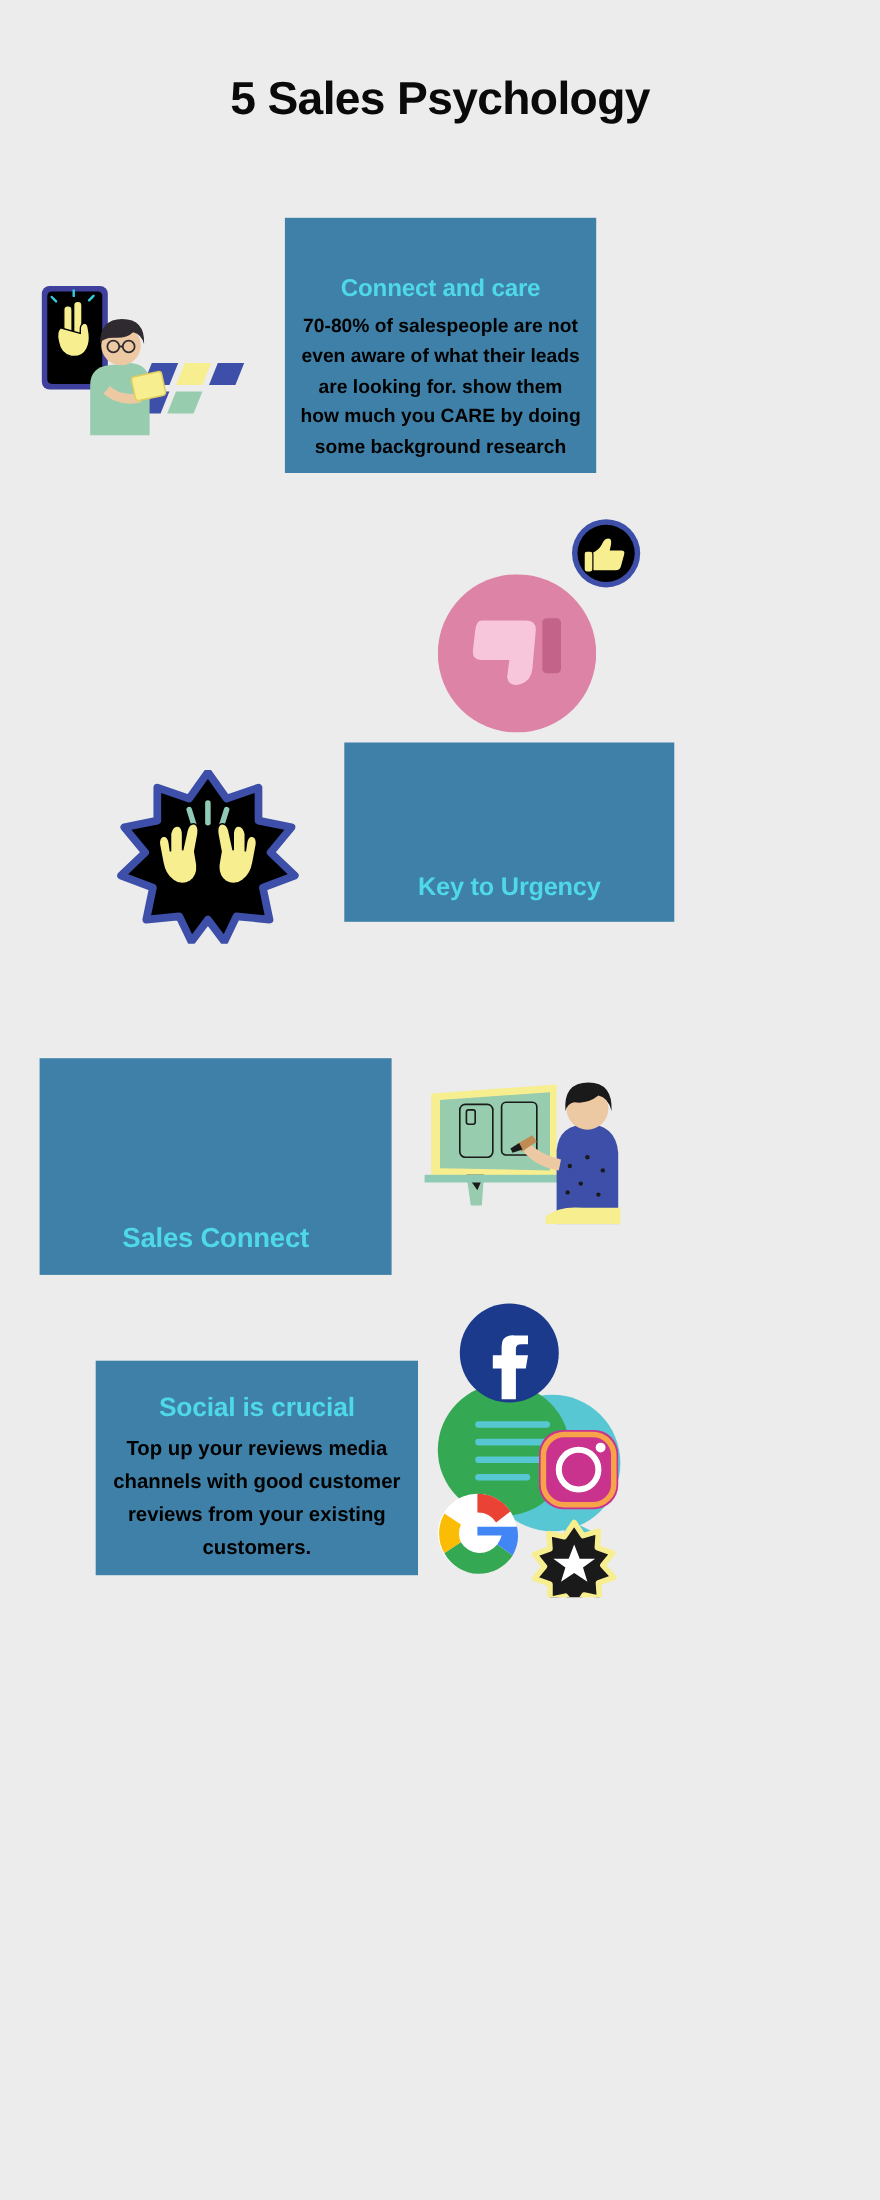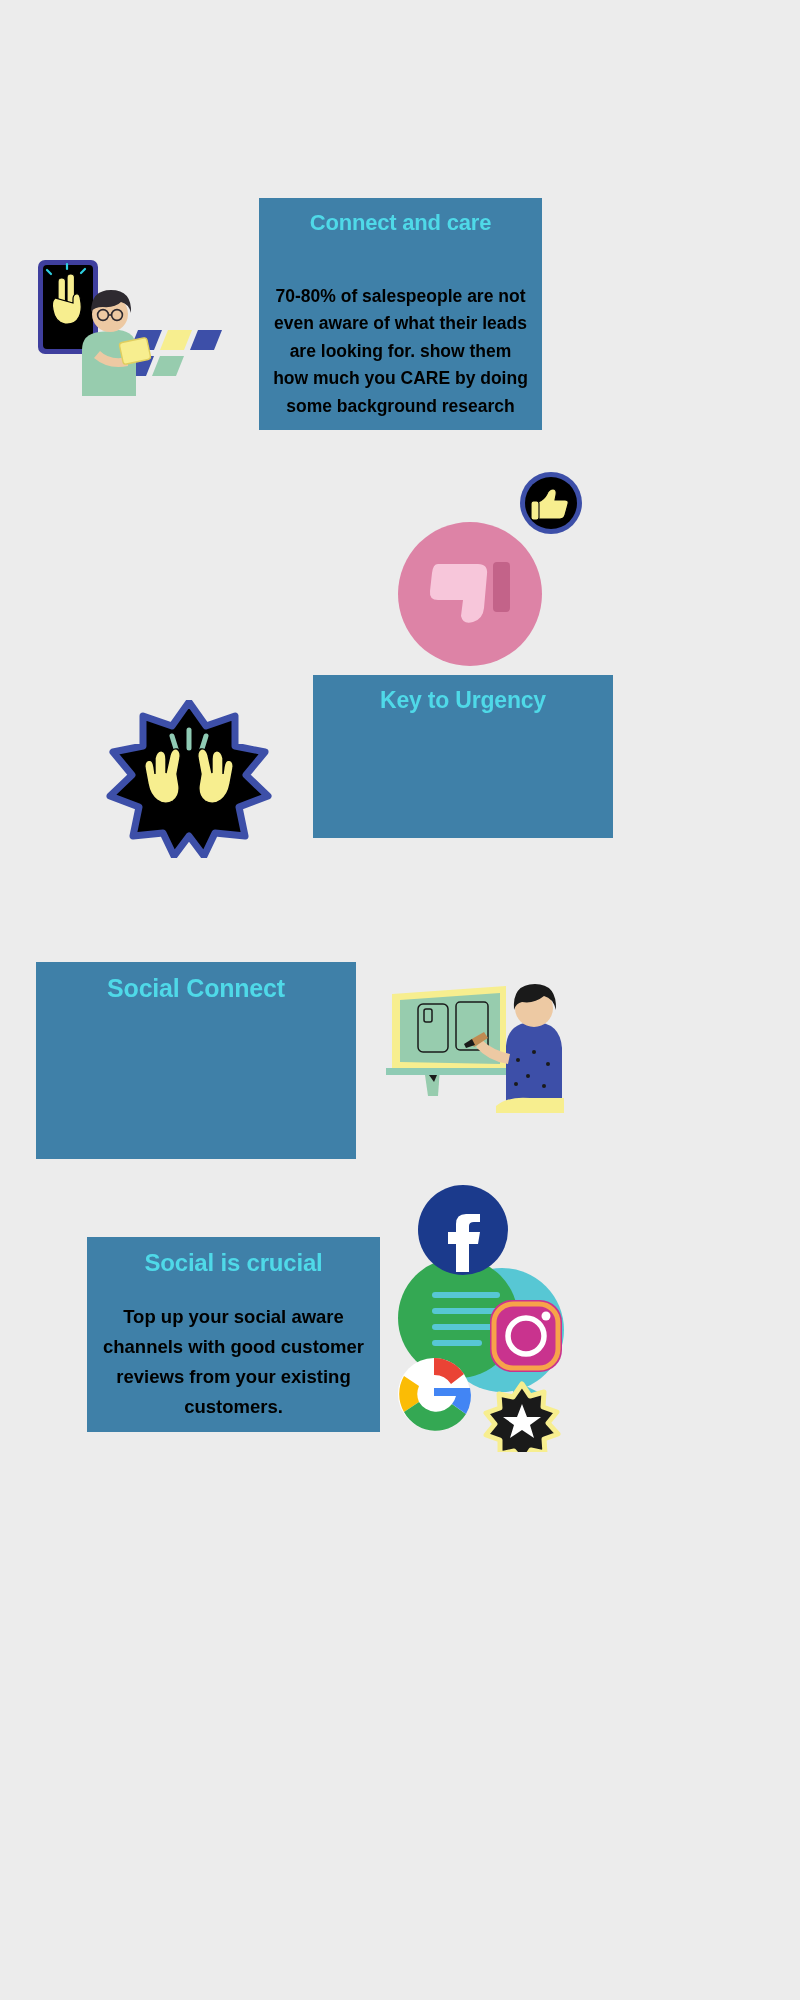--- a/index.html
+++ b/index.html
@@ -31,21 +31,21 @@
   }
   .title .ln { display: block; }
 
   
   .card {
     position: absolute;
     background: #3F80A8;
     display: flex;
     flex-direction: column;
     align-items: center;
-    justify-content: space-between;
+    justify-content: flex-end;
     text-align: center;
     padding: 10px 14px;
   }
   .card-heading {
     color: #4FD9E8;
     font-weight: bold;
     font-size: 23px;
     line-height: 1.34;
     letter-spacing: -0.2px;
     margin-bottom: 6px;
@@ -82,20 +82,21 @@
   #illus-star     { left: 105px; top: 700px; width: 168px; height: 158px; }
   #illus-easel    { left: 378px; top: 968px; width: 204px; height: 145px; }
   #illus-social   { left: 390px; top: 1182px;width: 190px; height: 270px; }
 </style>
 </head>
 <body>
 
 <div id="canvas">
 
   <div class="title">
+    <span class="ln">5 Sales Psychology</span>
   </div>
 
   <div class="illus" id="illus-phone">
     <svg width="64" height="98" viewBox="0 0 64 98">
       <rect x="2" y="2" width="60" height="94" rx="7" fill="#3F3F9E"></rect>
       <rect x="7" y="7" width="50" height="84" rx="4" fill="#000000"></rect>
 
       <g fill="#F7EE8F" stroke="#000" stroke-width="1.2">
         <rect x="22" y="20" width="7.5" height="26" rx="3.6"></rect>
         <rect x="31" y="16" width="7.5" height="30" rx="3.6"></rect>
@@ -178,21 +179,21 @@
         <path d="M118 58 q-2 -8 -7 -7 q-4 1 -4 8 l0 14 -4 -18 q-2 -7 -7 -6 q-4 2 -3 9 l3 16 -2 12 q-1 10 6 15 q8 5 16 -1 q7 -5 9 -16 l3 -16 q1 -7 -4 -8 q-4 0 -5 7 l-1 7 z"></path>
       </g>
     </svg>
   </div>
 
   <div class="card" id="card-3">
     <div class="card-heading">Key to Urgency</div>
   </div>
 
   <div class="card" id="card-4">
-    <div class="card-heading">Social Connect</div>
+    <div class="card-heading">Sales Connect</div>
   </div>
 
   <div class="illus" id="illus-easel">
     <svg width="204" height="145" viewBox="0 0 204 145">
 
       <polygon points="14,26 128,18 128,102 14,100" fill="#F7EE8F"></polygon>
       <polygon points="22,32 122,25 122,96 22,94" fill="#97CCAE"></polygon>
       <g fill="none" stroke="#1A1A1A" stroke-width="1.5">
         <rect x="40" y="36" width="30" height="48" rx="5"></rect>
         <rect x="46" y="41" width="8" height="13" rx="2"></rect>
@@ -222,21 +223,21 @@
       <path d="M132 86 q-18 -4 -28 -14 l-6 7 q12 14 32 17 z" fill="#EDC9A3"></path>
       <polygon points="92,72 106,64 110,70 96,79" fill="#C08B52"></polygon>
       <polygon points="86,76 94,71 97,77 88,80" fill="#1A1A1A"></polygon>
 
       <path d="M118 138 q12 -10 34 -8 l34 0 0 15 -68 0 z" fill="#F7EE8F"></path>
     </svg>
   </div>
 
   <div class="card" id="card-5">
     <div class="card-heading">Social is crucial</div>
-    <div class="card-body">Top up your social aware channels with good customer reviews from your existing customers.</div>
+    <div class="card-body">Top up your reviews media channels with good customer reviews from your existing customers.</div>
   </div>
 
   <div class="illus" id="illus-social">
     <svg width="190" height="270" viewBox="0 0 190 270">
 
       <g>
         <circle cx="112" cy="148" r="62" fill="#57C7D4"></circle>
         <polygon points="120,196 152,212 126,222" fill="#57C7D4"></polygon>
       </g>
 

